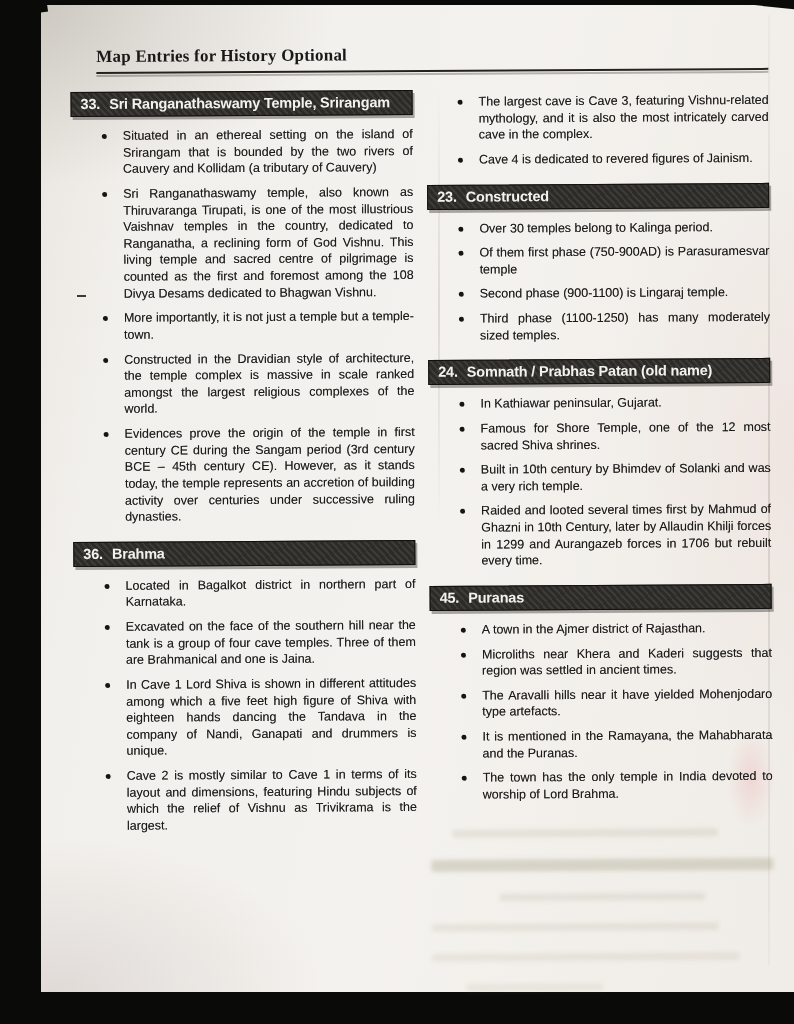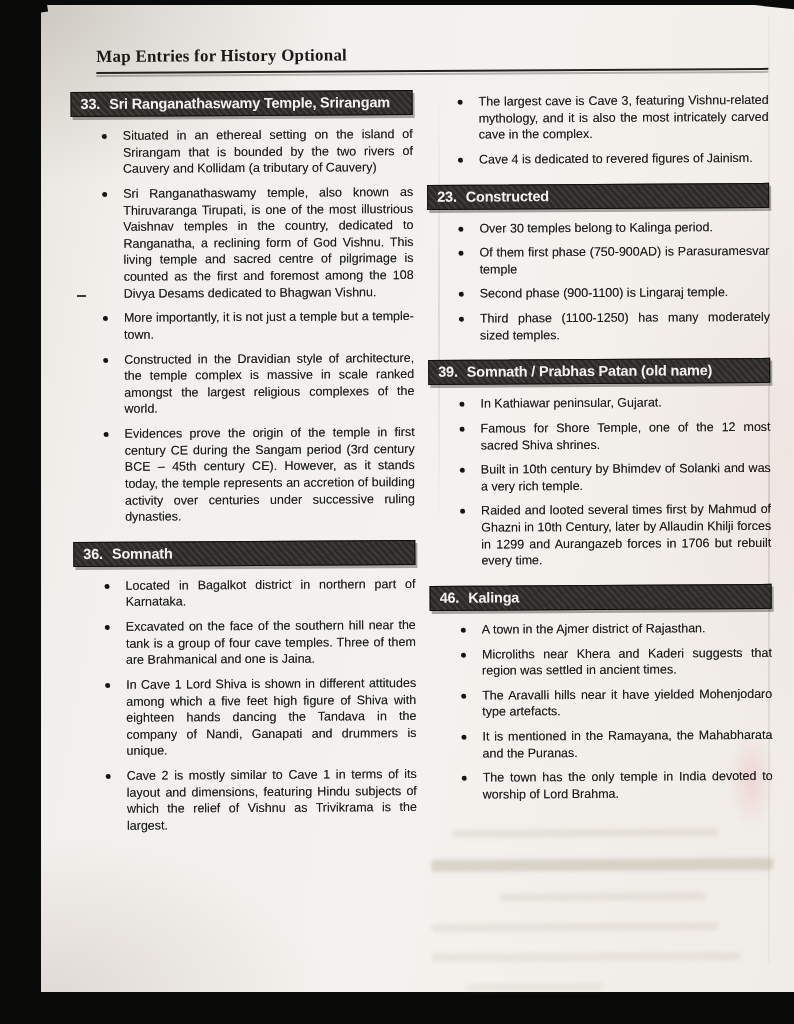--- a/index.html
+++ b/index.html
@@ -124,21 +124,21 @@
             <li>Sri Ranganathaswamy temple, also known as Thiruvaranga Tirupati, is one of the most illustrious Vaishnav temples in the country, dedicated to Ranganatha, a reclining form of God Vishnu. This living temple and sacred centre of pilgrimage is counted as the first and foremost among the 108 Divya Desams dedicated to Bhagwan Vishnu.</li>
             <li>More importantly, it is not just a temple but a temple-town.</li>
             <li>Constructed in the Dravidian style of architecture, the temple complex is massive in scale ranked amongst the largest religious complexes of the world.</li>
             <li>Evidences prove the origin of the temple in first century CE during the Sangam period (3rd century BCE – 45th century CE). However, as it stands today, the temple represents an accretion of building activity over centuries under successive ruling dynasties.</li>
           </ul>
         </div>
 
         <div class="section">
           <div class="section-bar">
             <span>36.</span>
-            <span>Somnath</span>
+            <span>Brahma</span>
           </div>
           <ul class="bullets">
             <li>Located in Bagalkot district in northern part of Karnataka.</li>
             <li>Excavated on the face of the southern hill near the tank is a group of four cave temples. Three of them are Brahmanical and one is Jaina.</li>
             <li>In Cave 1 Lord Shiva is shown in different attitudes among which a five feet high figure of Shiva with eighteen hands dancing the Tandava in the company of Nandi, Ganapati and drummers is unique.</li>
             <li>Cave 2 is mostly similar to Cave 1 in terms of its layout and dimensions, featuring Hindu subjects of which the relief of Vishnu as Trivikrama is the largest.</li>
           </ul>
         </div>
 
       </div>
@@ -160,35 +160,35 @@
           <ul class="bullets">
             <li>Over 30 temples belong to Kalinga period.</li>
             <li>Of them first phase (750-900AD) is Parasuramesvar temple</li>
             <li>Second phase (900-1100) is Lingaraj temple.</li>
             <li>Third phase (1100-1250) has many moderately sized temples.</li>
           </ul>
         </div>
 
         <div class="section">
           <div class="section-bar">
-            <span>39.</span>
+            <span>24.</span>
             <span>Somnath / Prabhas Patan (old name)</span>
           </div>
           <ul class="bullets">
             <li>In Kathiawar peninsular, Gujarat.</li>
             <li>Famous for Shore Temple, one of the 12 most sacred Shiva shrines.</li>
             <li>Built in 10th century by Bhimdev of Solanki and was a very rich temple.</li>
             <li>Raided and looted several times first by Mahmud of Ghazni in 10th Century, later by Allaudin Khilji forces in 1299 and Aurangazeb forces in 1706 but rebuilt every time.</li>
           </ul>
         </div>
 
         <div class="section">
           <div class="section-bar">
-            <span>46.</span>
-            <span>Kalinga</span>
+            <span>45.</span>
+            <span>Puranas</span>
           </div>
           <ul class="bullets">
             <li>A town in the Ajmer district of Rajasthan.</li>
             <li>Microliths near Khera and Kaderi suggests that region was settled in ancient times.</li>
             <li>The Aravalli hills near it have yielded Mohenjodaro type artefacts.</li>
             <li>It is mentioned in the Ramayana, the Mahabharata and the Puranas.</li>
             <li>The town has the only temple in India devoted to worship of Lord Brahma.</li>
           </ul>
         </div>
 

